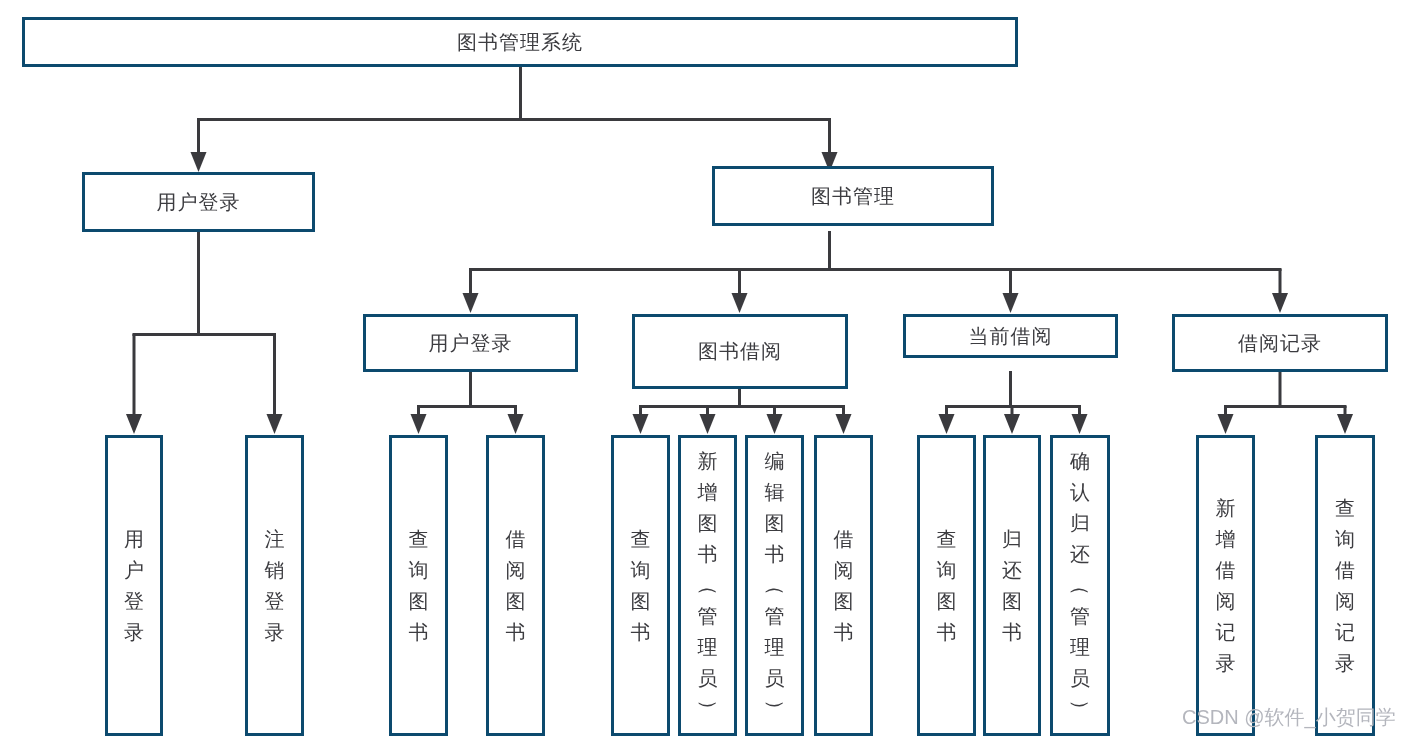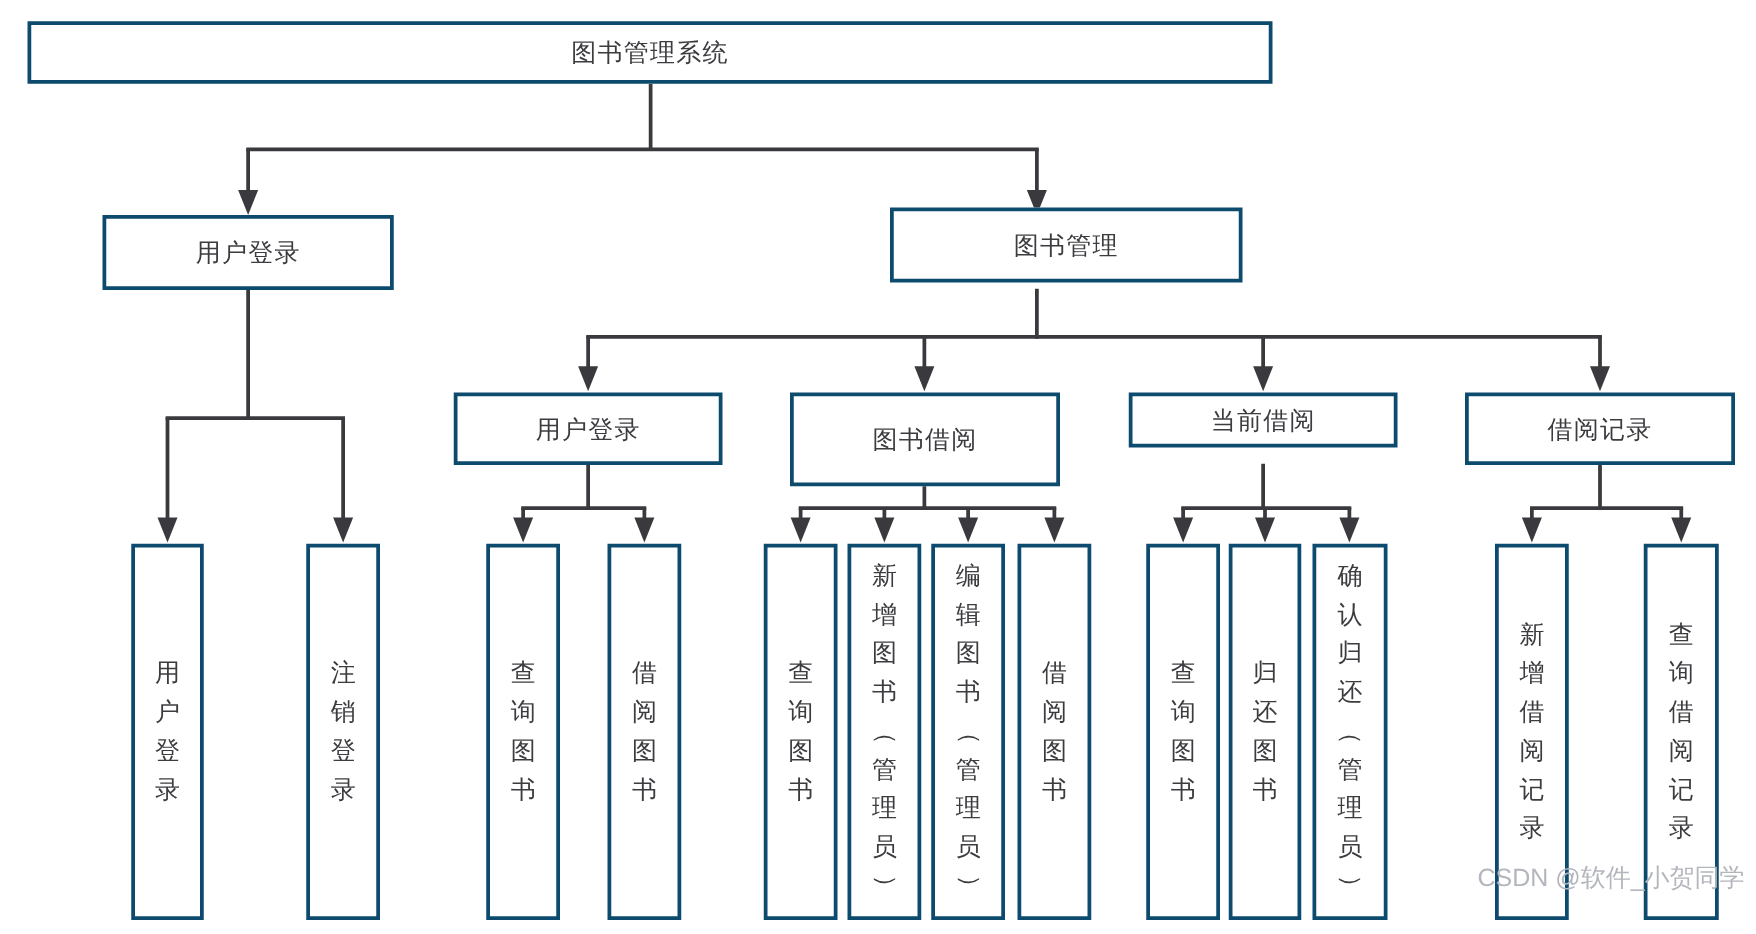--- a/index.html
+++ b/index.html
@@ -35,21 +35,21 @@
     width:100%;
     height:31px;
     line-height:31px;
     text-align:center;
     font-size:20px;
     color:#3c3c40;
   }
   .vch.rot{transform:rotate(90deg);}
   .watermark{
     position:absolute;
-    left:1182px;top:689px;
+    left:1182px;top:704px;
     font-size:20px;
     color:#b4b6bd;
     white-space:nowrap;
     z-index:3;
   }
 </style>
 </head>
 <body>
 
 <div class="stage">

